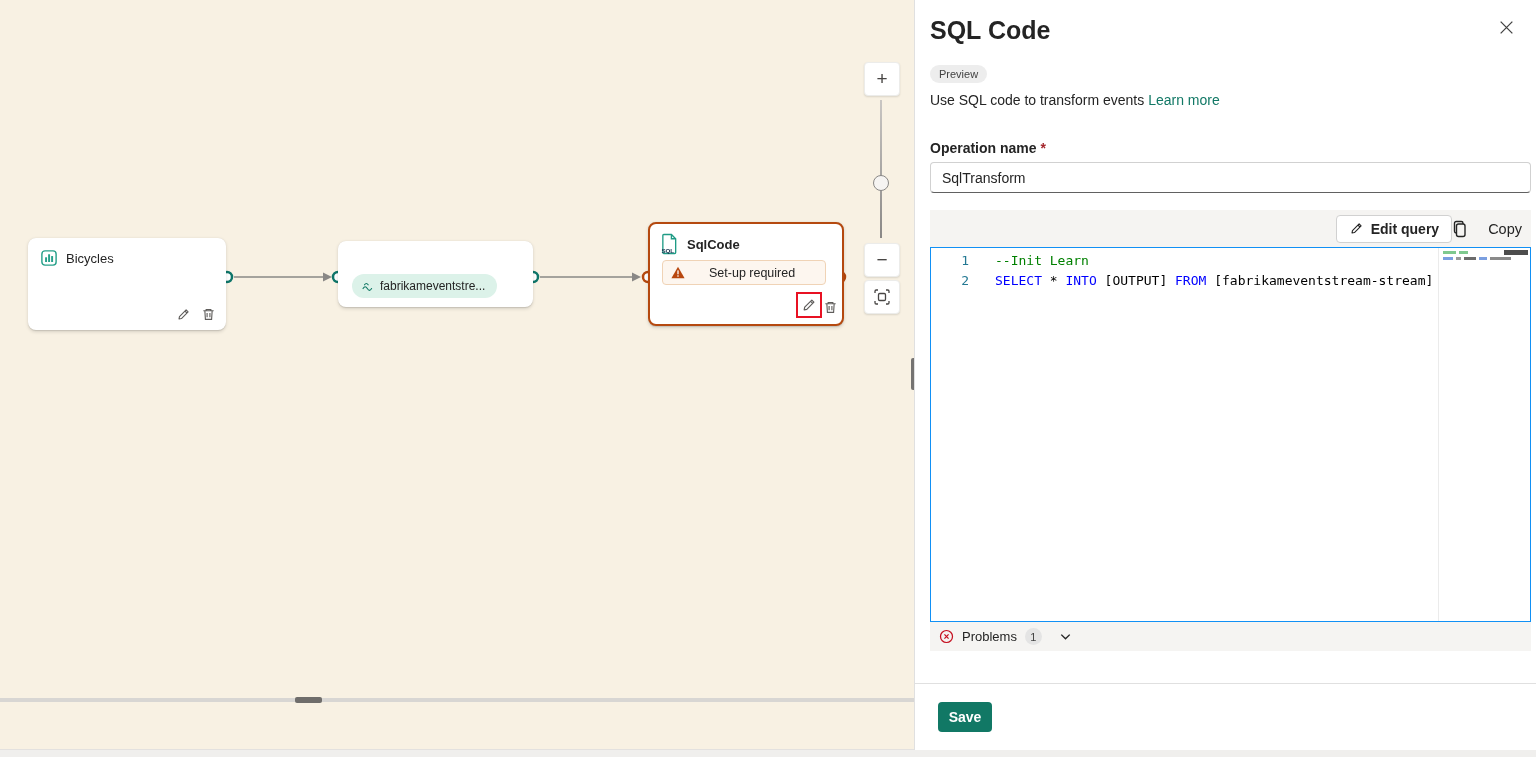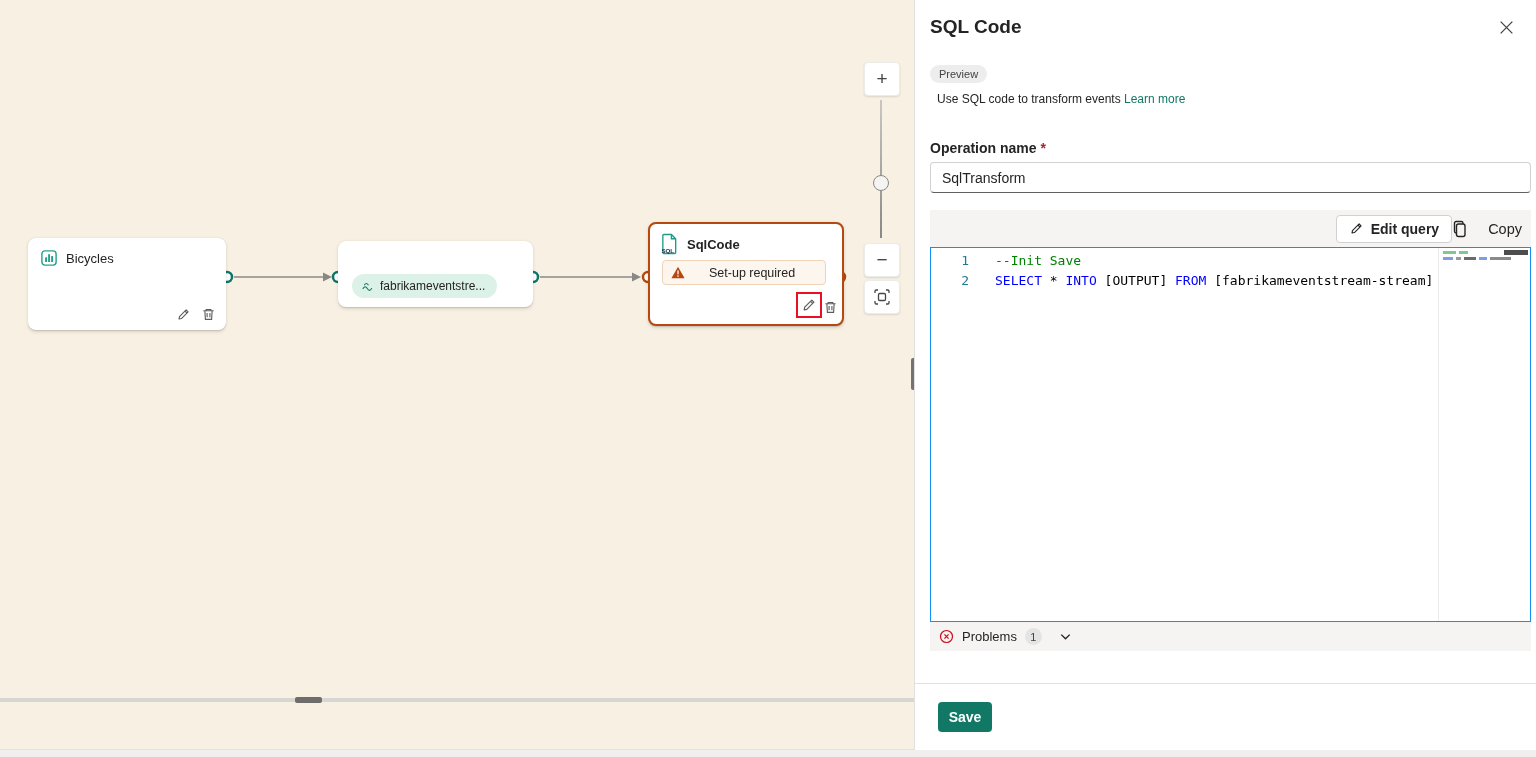--- a/index.html
+++ b/index.html
@@ -49,26 +49,26 @@
 
   
   .bottom-bar { position:absolute; left:0; top:702px; width:914px; height:47px; background:#fff;
                 border-top:1px solid #e1dfdd; display:flex; align-items:center; justify-content:flex-end;
                 gap:26px; padding-right:20px; }
   .refresh-btn { display:flex; align-items:center; gap:8px; font-size:14px; color:#323130; cursor:pointer; }
   .bottom-strip { position:absolute; left:0; top:749px; width:1536px; height:8px; background:#f0efed; border-top:1px solid #e3e1df; }
 
   
   .panel { position:absolute; left:914px; top:0; width:622px; height:750px; background:#fff; border-left:1px solid #e0e0e0; }
-  .panel-title { position:absolute; left:15px; top:16px; font-size:19px; font-weight:bold; color:#242424; }
+  .panel-title { position:absolute; left:15px; top:16px; font-size:25px; font-weight:bold; color:#242424; }
   .close-btn { position:absolute; left:577px; top:13px; width:28px; height:28px; display:flex; align-items:center;
                justify-content:center; cursor:pointer; }
   .preview-badge { position:absolute; left:15px; top:65px; height:18px; padding:0 9px; display:inline-flex;
                    align-items:center; background:#ededed; border-radius:9px; font-size:11px; color:#424242; }
-  .desc { position:absolute; left:22px; top:92px; font-size:12px; color:#242424; }
+  .desc { position:absolute; left:15px; top:92px; font-size:14px; color:#242424; }
   .learn-more { color:#117865; cursor:pointer; }
 
   .op-label { position:absolute; left:15px; top:140px; font-size:14px; font-weight:bold; color:#242424; }
   .req { color:#a4262c; }
   .op-input { position:absolute; left:15px; top:162px; width:601px; height:31px; border:1px solid #d1d1d1;
               border-bottom:1px solid #616161; border-radius:4px; padding:0 11px; font-size:14px; color:#242424;
               font-family:"Liberation Sans", sans-serif; outline:none; background:#fff; }
 
   .editor-toolbar { position:absolute; left:15px; top:210px; width:601px; height:37px; background:#f5f4f2;
                     display:flex; align-items:center; justify-content:flex-end; padding:0 9px; }
@@ -254,21 +254,21 @@
           <path d="M11 4V3.2A1.7 1.7 0 0 0 9.3 1.5H4.2A1.7 1.7 0 0 0 2.5 3.2v8.1A1.7 1.7 0 0 0 4.2 13"></path>
         </svg>
         <span>Copy</span>
       </button>
     </div>
 
     <div class="editor">
       <div class="code-lines">
         <div class="code-line">
           <span class="ln">1</span>
-          <span class="code-text"><span class="tok-comment">--Init Save</span></span>
+          <span class="code-text"><span class="tok-comment">--Init Learn</span></span>
         </div>
         <div class="code-line">
           <span class="ln">2</span>
           <span class="code-text"><span class="tok-keyword">SELECT</span><span class="tok-plain"> * </span><span class="tok-keyword">INTO</span><span class="tok-plain"> [OUTPUT] </span><span class="tok-keyword">FROM</span><span class="tok-plain"> [fabrikameventstream-stream]</span></span>
         </div>
       </div>
       <div class="minimap-divider"></div>
       <div class="minimap">
         <div class="mm-row">
             <span style="width:13px;background:#7fc98f;"></span>

